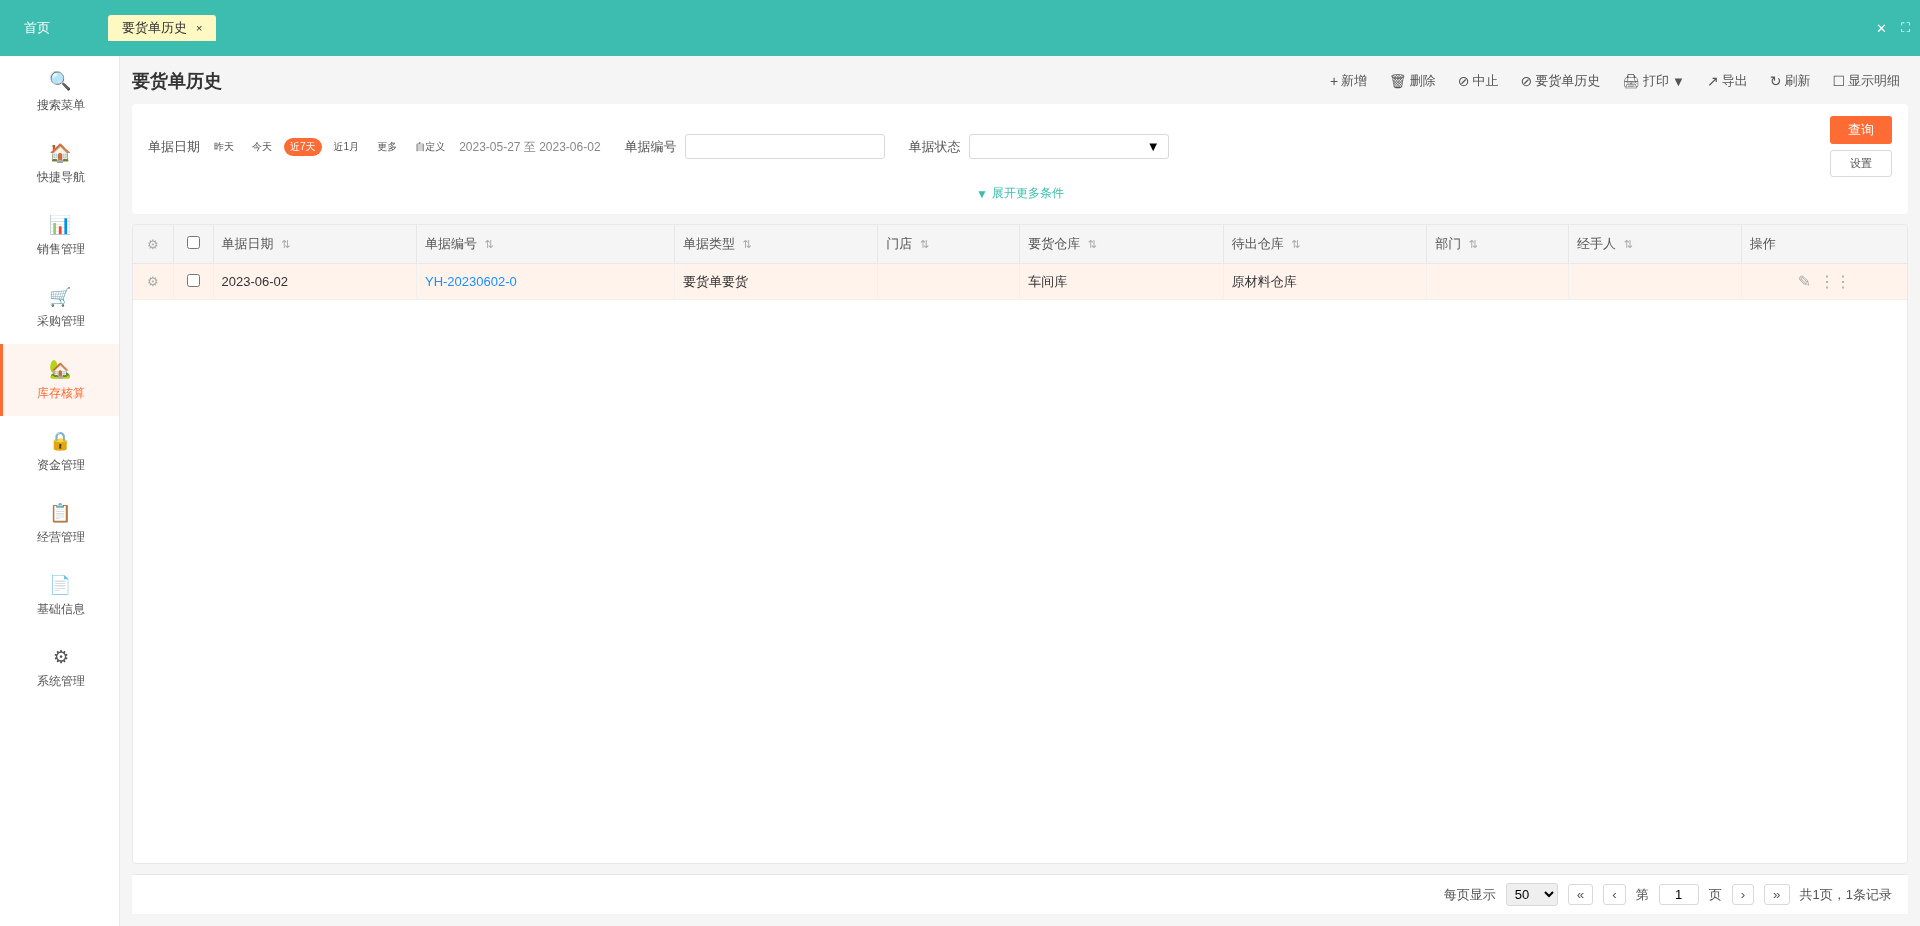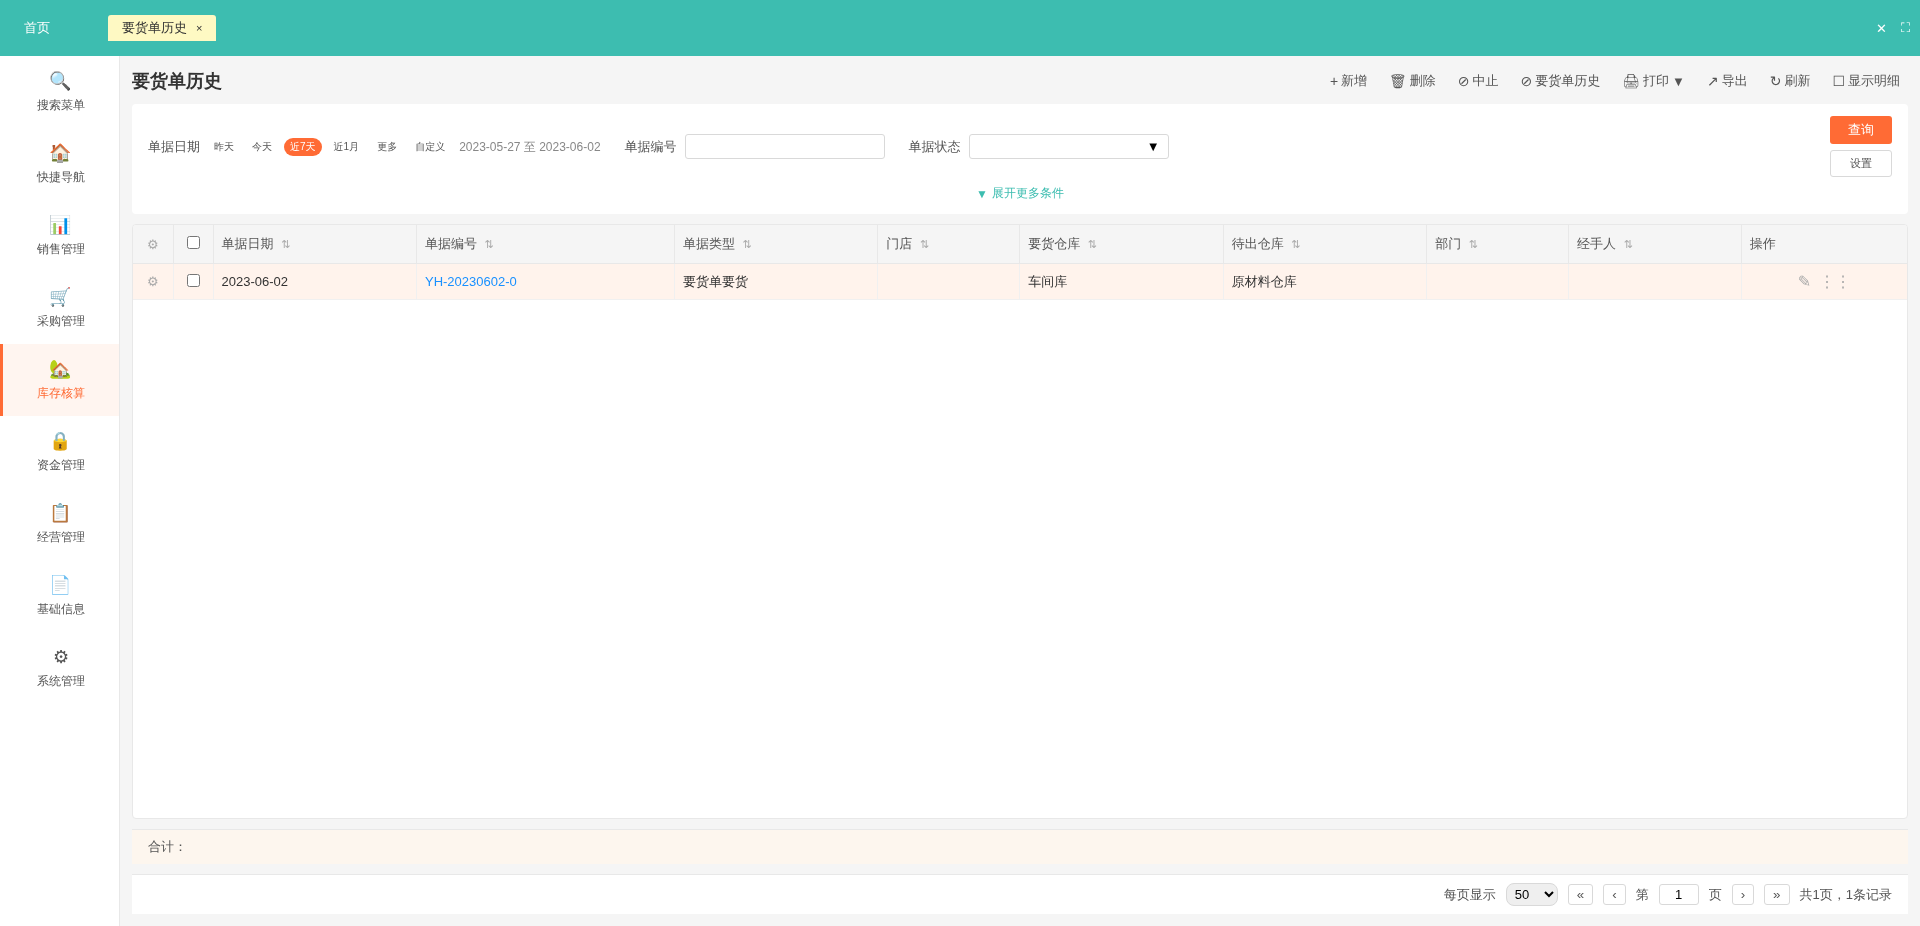--- a/index.html
+++ b/index.html
@@ -248,21 +248,21 @@
       display: flex;
       align-items: center;
       justify-content: flex-end;
       gap: 10px;
       font-size: 13px;
       color: #555;
       flex-shrink: 0;
     }
     .page-size-select {
       border: 1px solid #d9d9d9;
-      border-radius: 8px;
+      border-radius: 3px;
       padding: 2px 4px;
       font-size: 13px;
     }
     .pagination-btn {
       border: 1px solid #d9d9d9;
       background: #fff;
       border-radius: 3px;
       padding: 2px 8px;
       cursor: pointer;
       color: #555;
@@ -485,23 +485,20 @@
                 <div class="col-actions">
                   <span class="action-icon">✎</span>
                   <span class="action-icon">⋮⋮</span>
                 </div>
               </td>
             </tr>
           </tbody>
       </table>
     </div>
 
-    <div class="table-footer">
-      <span>合计：</span>
-    </div>
 
     <div class="pagination">
       <span>每页显示</span>
       <select class="page-size-select">
         <option value="50">50</option>
         <option value="100">100</option>
         <option value="200">200</option>
       </select>
       <button class="pagination-btn">«</button>
       <button class="pagination-btn">‹</button>

